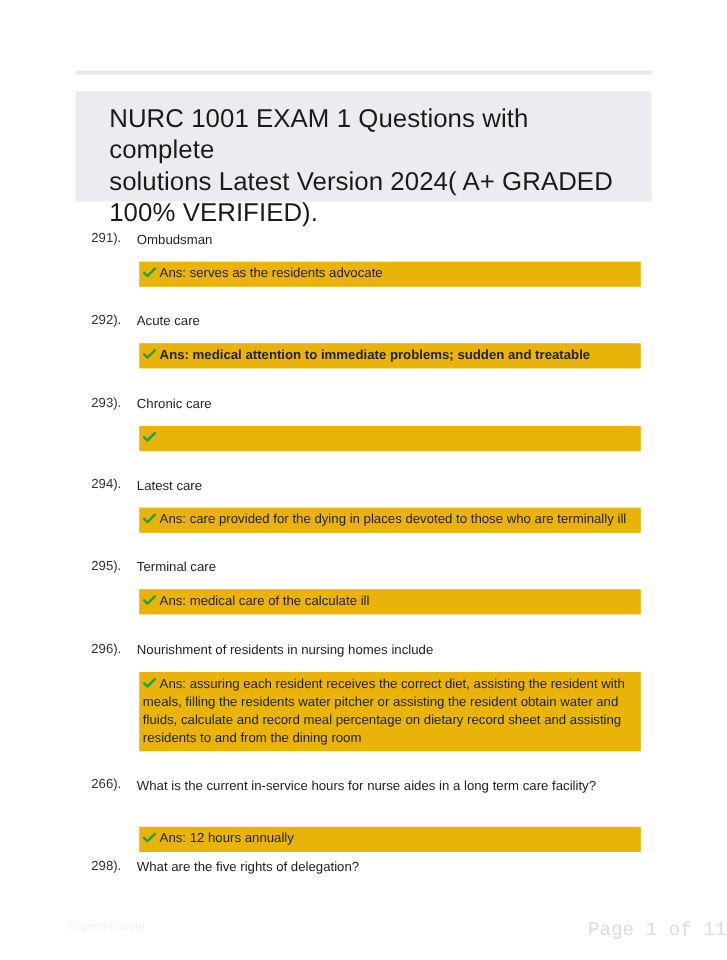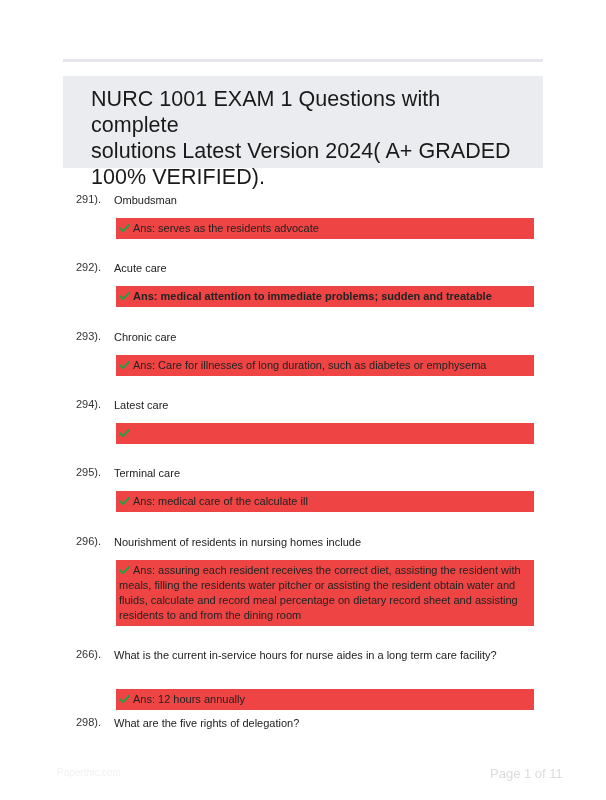--- a/index.html
+++ b/index.html
@@ -58,21 +58,21 @@
       left: 114px;
       top: 1px;
       font-size: 11px;
       color: #222222;
       white-space: nowrap;
     }
     .ans-box {
       position: absolute;
       left: 116px;
       width: 418px;
-      background: #ef4444;
+      background: #eab308;
       box-sizing: border-box;
       padding: 3px 6px 3px 3px;
       font-size: 11px;
       line-height: 15px;
       color: #222222;
     }
     .check {
       display: inline-block;
       width: 11px;
       height: 10px;
@@ -84,23 +84,23 @@
       left: 57px;
       top: 767px;
       font-size: 10px;
       color: #f2f2f2;
       font-family: "Liberation Sans", sans-serif;
     }
     .footer-right {
       position: absolute;
       left: 490px;
       top: 766px;
-      font-size: 13px;
+      font-size: 16px;
       color: #dcdcdc;
-      font-family: Liberation Sans, sans-serif;
+      font-family: Liberation Mono, monospace;
     }
   </style>
 </head>
 <body>
 
 <div class="top-rule"></div>
 
 <div class="title-box">
   <h1 class="title-text">
     <span>NURC 1001 EXAM 1 Questions with complete</span><br>
@@ -128,31 +128,31 @@
       </svg><span>Ans: medical attention to immediate problems; sudden and treatable</span>
   </div>
 </div>
 
 <div class="qa" style="top:330px;">
   <span class="q-num">293).</span>
   <span class="q-text">Chronic care</span>
   <div class="ans-box" style="top:25px;">
     <svg class="check" viewBox="0 0 12 10">
         <path d="M1 5.2 L4.3 8.3 L11 1.6" stroke="#22a045" stroke-width="2.2" fill="none" stroke-linecap="round" stroke-linejoin="round"></path>
-      </svg><span>Ans: Care for illnesses of long duration, such as diabetes or emphysema</span>
+      </svg>
   </div>
 </div>
 
 <div class="qa" style="top:398px;">
   <span class="q-num">294).</span>
   <span class="q-text">Latest care</span>
   <div class="ans-box" style="top:25px;">
     <svg class="check" viewBox="0 0 12 10">
         <path d="M1 5.2 L4.3 8.3 L11 1.6" stroke="#22a045" stroke-width="2.2" fill="none" stroke-linecap="round" stroke-linejoin="round"></path>
-      </svg>
+      </svg><span>Ans: care provided for the dying in places devoted to those who are terminally ill</span>
   </div>
 </div>
 
 <div class="qa" style="top:466px;">
   <span class="q-num">295).</span>
   <span class="q-text">Terminal care</span>
   <div class="ans-box" style="top:25px;">
     <svg class="check" viewBox="0 0 12 10">
         <path d="M1 5.2 L4.3 8.3 L11 1.6" stroke="#22a045" stroke-width="2.2" fill="none" stroke-linecap="round" stroke-linejoin="round"></path>
       </svg><span>Ans: medical care of the calculate ill</span>

